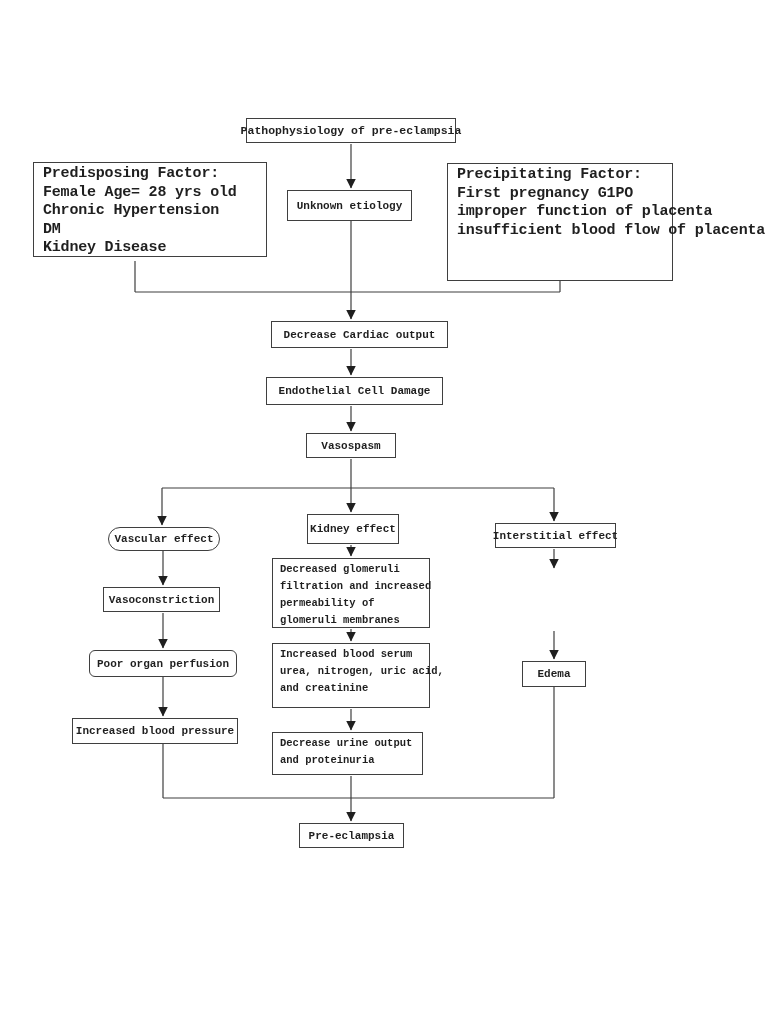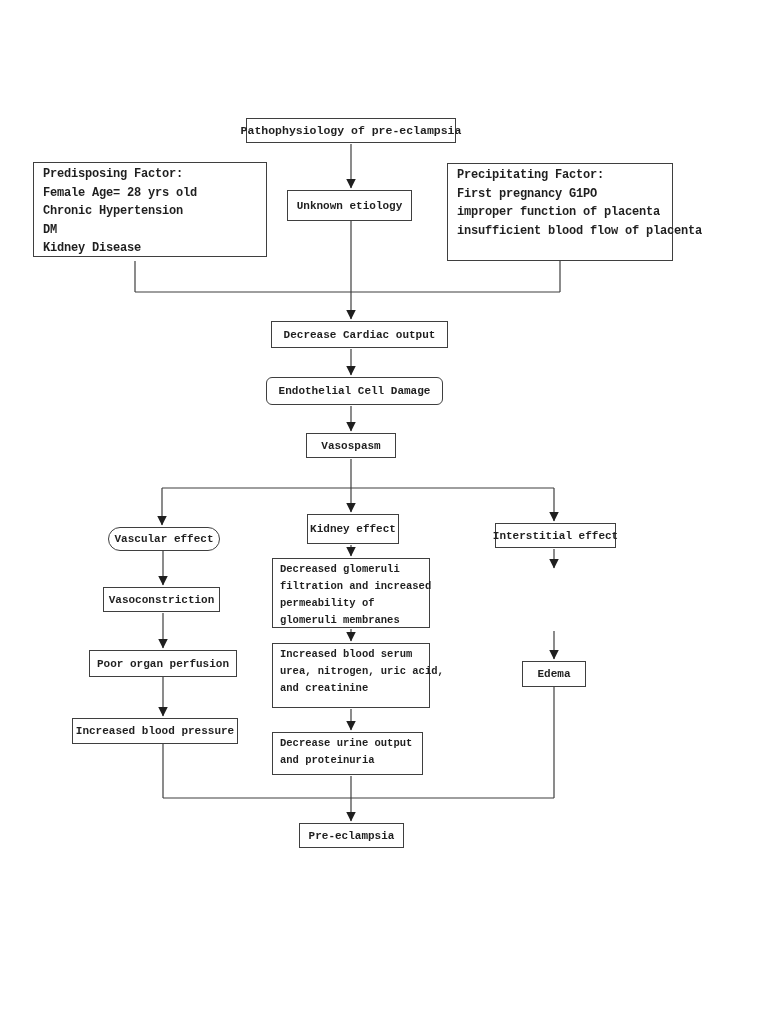--- a/index.html
+++ b/index.html
@@ -26,39 +26,39 @@
     font-size:11px;
     white-space:pre;
   }
   .para{
     font-size:10.5px;
     line-height:17px;
     padding:2px 7px;
     white-space:pre;
   }
   .factor{
-    font-size:12px;
+    font-size:15px;
     line-height:18.5px;
     padding:2px 9px;
     letter-spacing:-0.2px;
     white-space:pre;
   }
   
   .n-title{left:246px;top:118px;width:210px;height:25px;font-size:11.5px;}
   .n-predisposing{left:33px;top:162px;width:234px;height:95px;}
-  .n-precipitating{left:447px;top:163px;width:226px;height:98px;}
+  .n-precipitating{left:447px;top:163px;width:226px;height:118px;}
   .n-unknown{left:287px;top:190px;width:125px;height:31px;}
   .n-cardiac{left:263px;top:321px;width:177px;height:27px;margin-left:8px;}
-  .n-endothelial{left:266px;top:377px;width:177px;height:28px;border-radius:6px;}
+  .n-endothelial{left:266px;top:377px;width:177px;height:28px;}
   .n-vasospasm{left:306px;top:433px;width:90px;height:25px;}
   .n-vascular{left:108px;top:527px;width:112px;height:24px;border-radius:12px;}
   .n-kidney{left:307px;top:514px;width:92px;height:30px;}
   .n-interstitial{left:495px;top:523px;width:121px;height:25px;}
   .n-vasoconstriction{left:103px;top:587px;width:117px;height:25px;}
-  .n-poor-organ{left:89px;top:650px;width:148px;height:27px;}
+  .n-poor-organ{left:89px;top:650px;width:148px;height:27px;border-radius:6px;}
   .n-increased-bp{left:72px;top:718px;width:166px;height:26px;}
   .n-glomeruli{left:272px;top:558px;width:158px;height:70px;}
   .n-serum{left:272px;top:643px;width:158px;height:65px;}
   .n-urine{left:272px;top:732px;width:151px;height:43px;}
   .n-diffusion{left:476px;top:570px;width:157px;height:60px;padding-top:4px;}
   .n-edema{left:522px;top:661px;width:64px;height:26px;}
   .n-pre-eclampsia{left:299px;top:823px;width:105px;height:25px;}
 </style>
 </head>
 <body>

